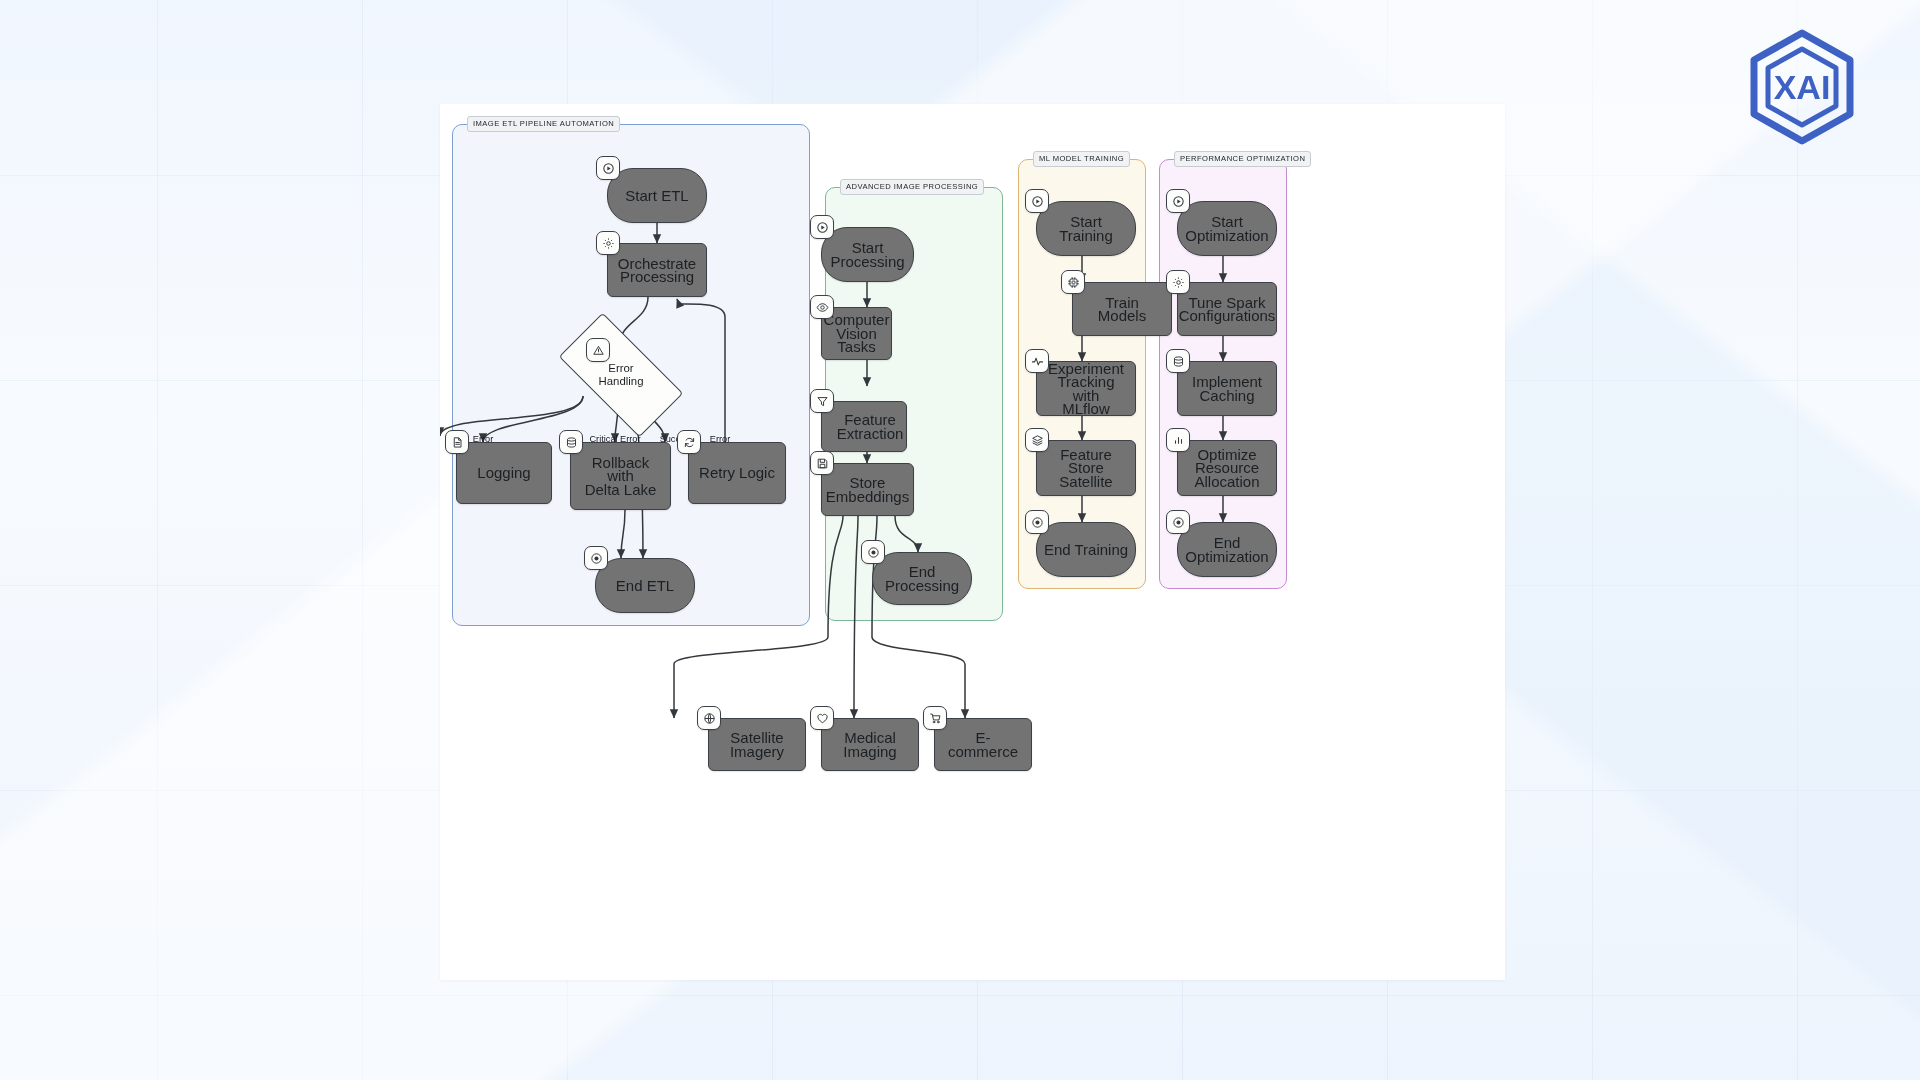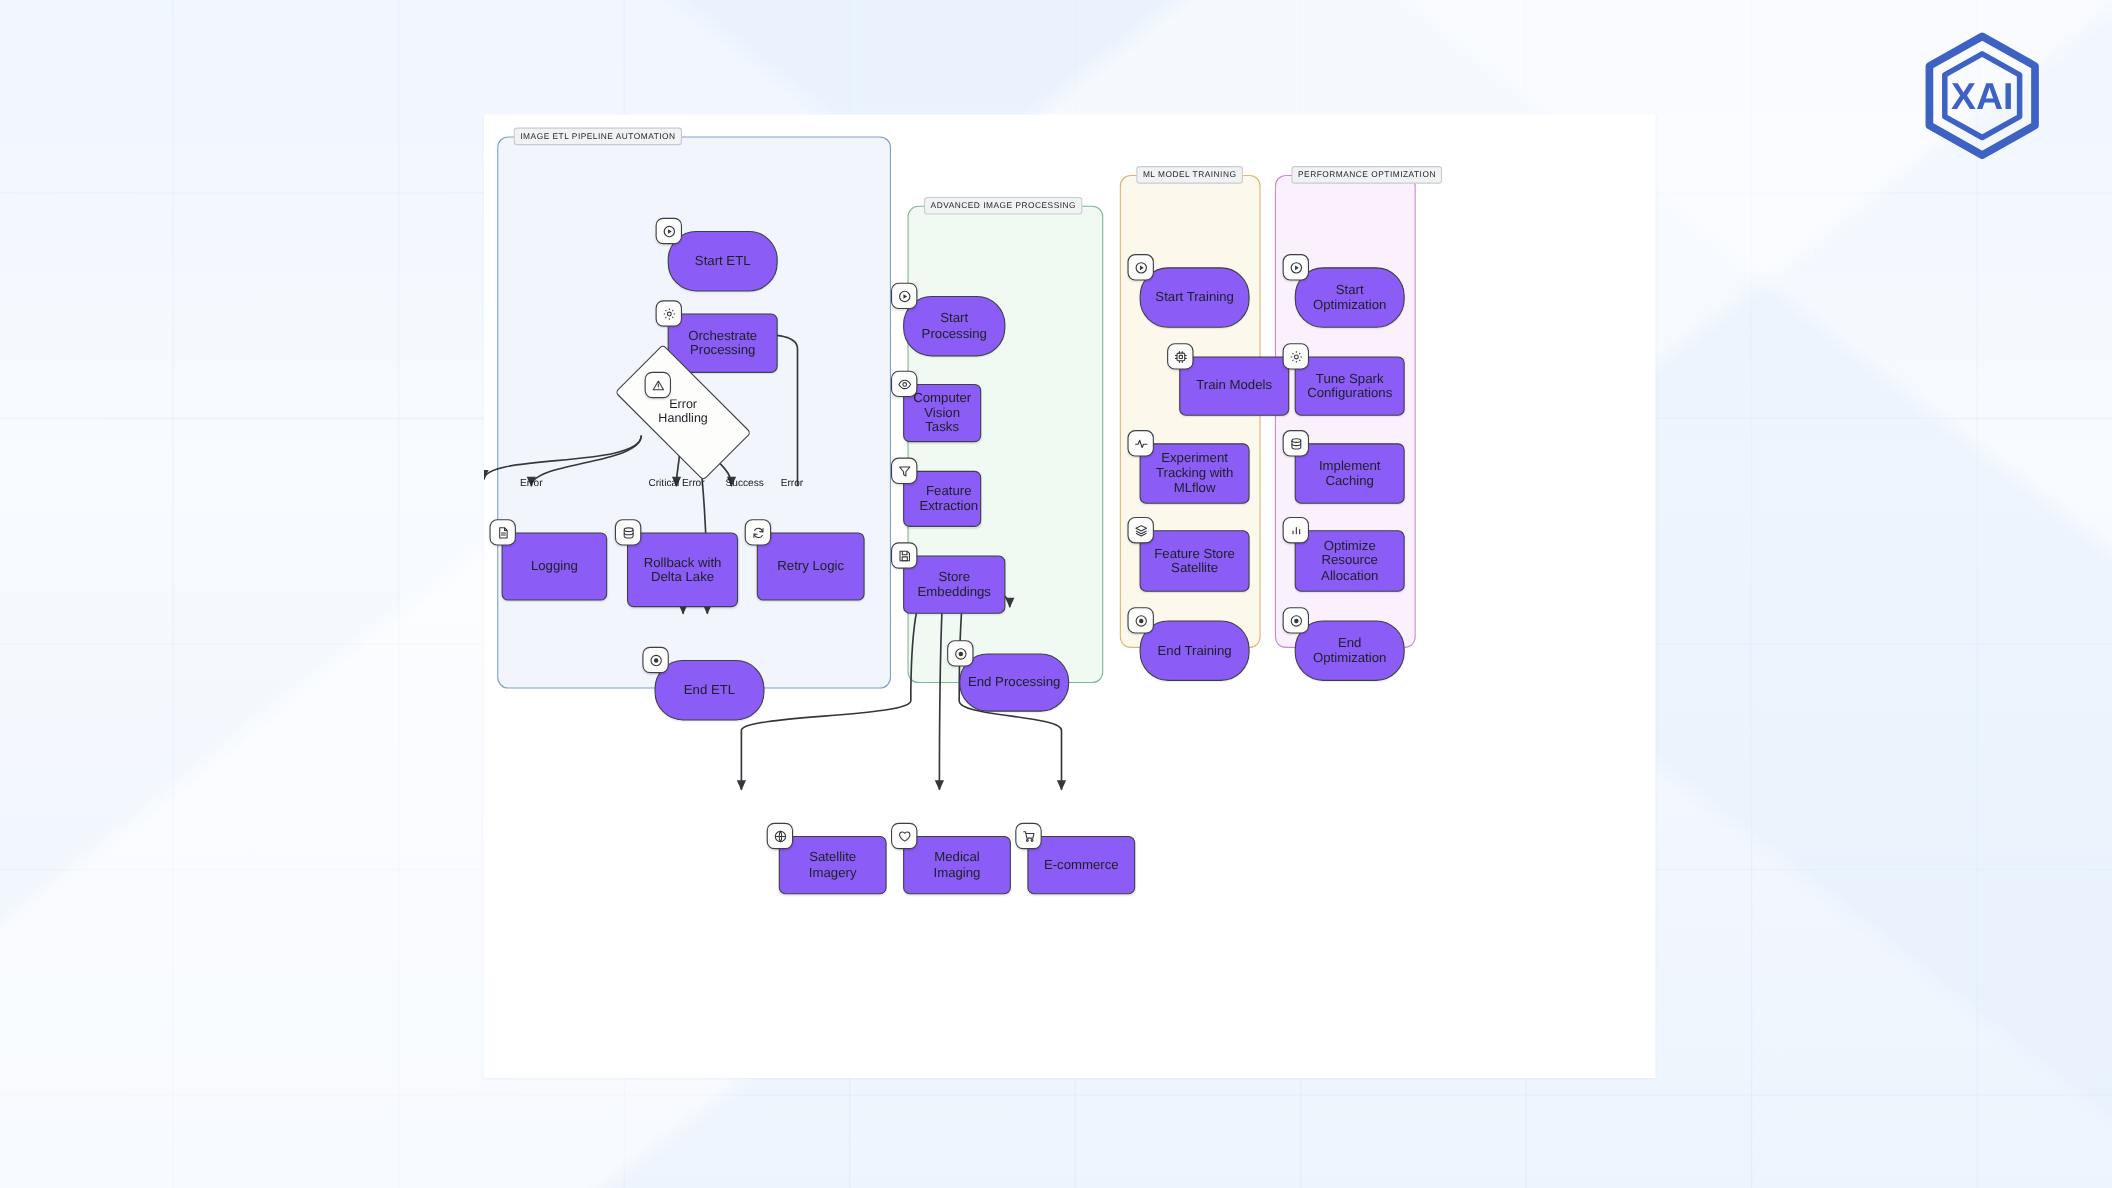--- a/index.html
+++ b/index.html
@@ -74,32 +74,31 @@
   }
   #cluster-etl      { border-color:#7f9fd0; background:#f2f6fc; }
   #cluster-aip      { border-color:#7fb796; background:#f0f9f2; }
   #cluster-ml       { border-color:#dcb474; background:#fdf8ec; }
   #cluster-perf     { border-color:#c98ad4; background:#fbf1fd; }
   #cluster-apps     { border-color:#6fc0c4; background:#ebfafb; }
 
   
   .node {
     position: absolute;
-    background: #8b5cf6;
+    background: #737373;
     border: 1.35px solid #3c4147;
     display: flex;
     align-items: center;
     justify-content: center;
     text-align: center;
-    font-size: 12px;
+    font-size: 15px;
     line-height: 13.4px;
     color: #1c2024;
     border-radius: 6px;
     box-shadow: 0 1px 1.5px rgba(0,0,0,0.10);
-    margin-top: 42px;
   }
   .node.rounded { border-radius: 26px; }
   .node .nlabel { padding: 0 6px; white-space: pre-line; }
 
   
   .diamond {
     position: absolute;
     display: flex; align-items: center; justify-content: center;
   }
   .diamond .dshape {
@@ -324,21 +323,21 @@
     <span class="nicon">
       <svg width="13" height="13" viewBox="0 0 20 20" fill="none" stroke="#34383d" stroke-width="1.5">
         <path d="M1.8,10 C4.2,5.8 7,4.2 10,4.2 C13,4.2 15.8,5.8 18.2,10 C15.8,14.2 13,15.8 10,15.8 C7,15.8 4.2,14.2 1.8,10 Z"></path>
         <circle cx="10" cy="10" r="2.6"></circle>
       </svg>
     </span>
     <span class="nlabel">Computer
 Vision Tasks</span>
   </div>
 
-  <div class="node" style="left:381px; top:282px; width:71px; height:51px;padding-left:12px;">
+  <div class="node" style="left:381px; top:297px; width:86px; height:51px;padding-left:12px;">
     <span class="nicon">
       <svg width="13" height="13" viewBox="0 0 20 20" fill="none" stroke="#34383d" stroke-width="1.5" stroke-linejoin="round">
         <path d="M3,4 L17,4 L11.6,10.6 L11.6,16.4 L8.4,14.4 L8.4,10.6 Z"></path>
       </svg>
     </span>
     <span class="nlabel">Feature
 Extraction</span>
   </div>
 
   <div class="node" style="left:381px; top:359px; width:93px; height:53px;">

